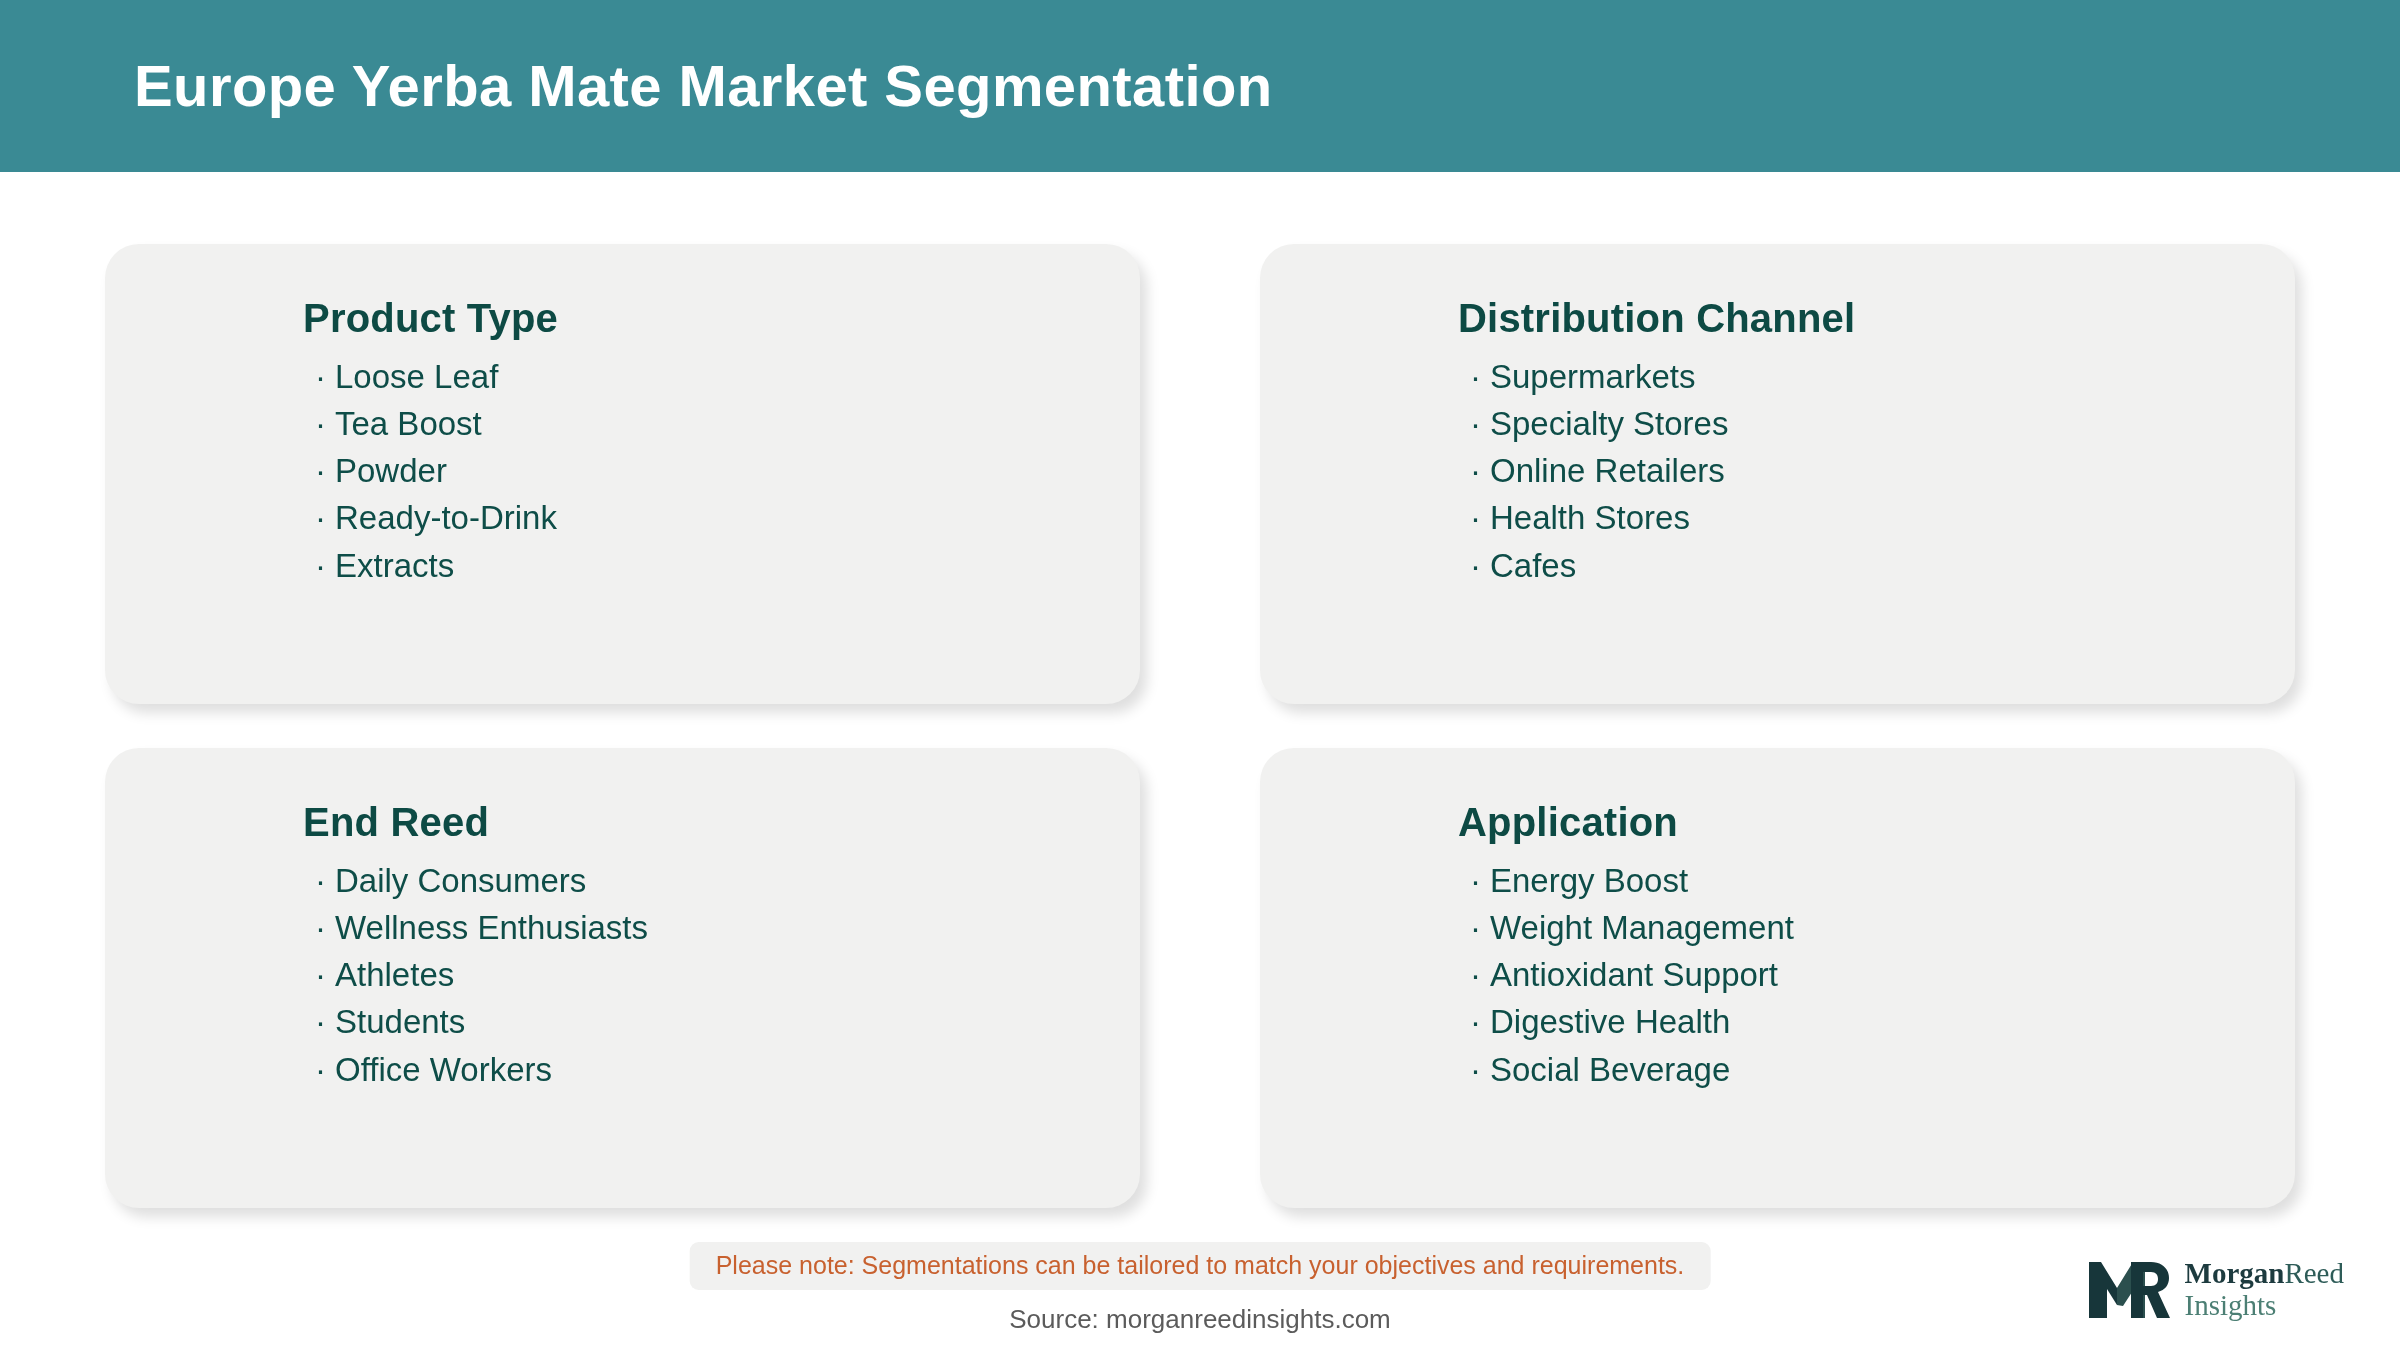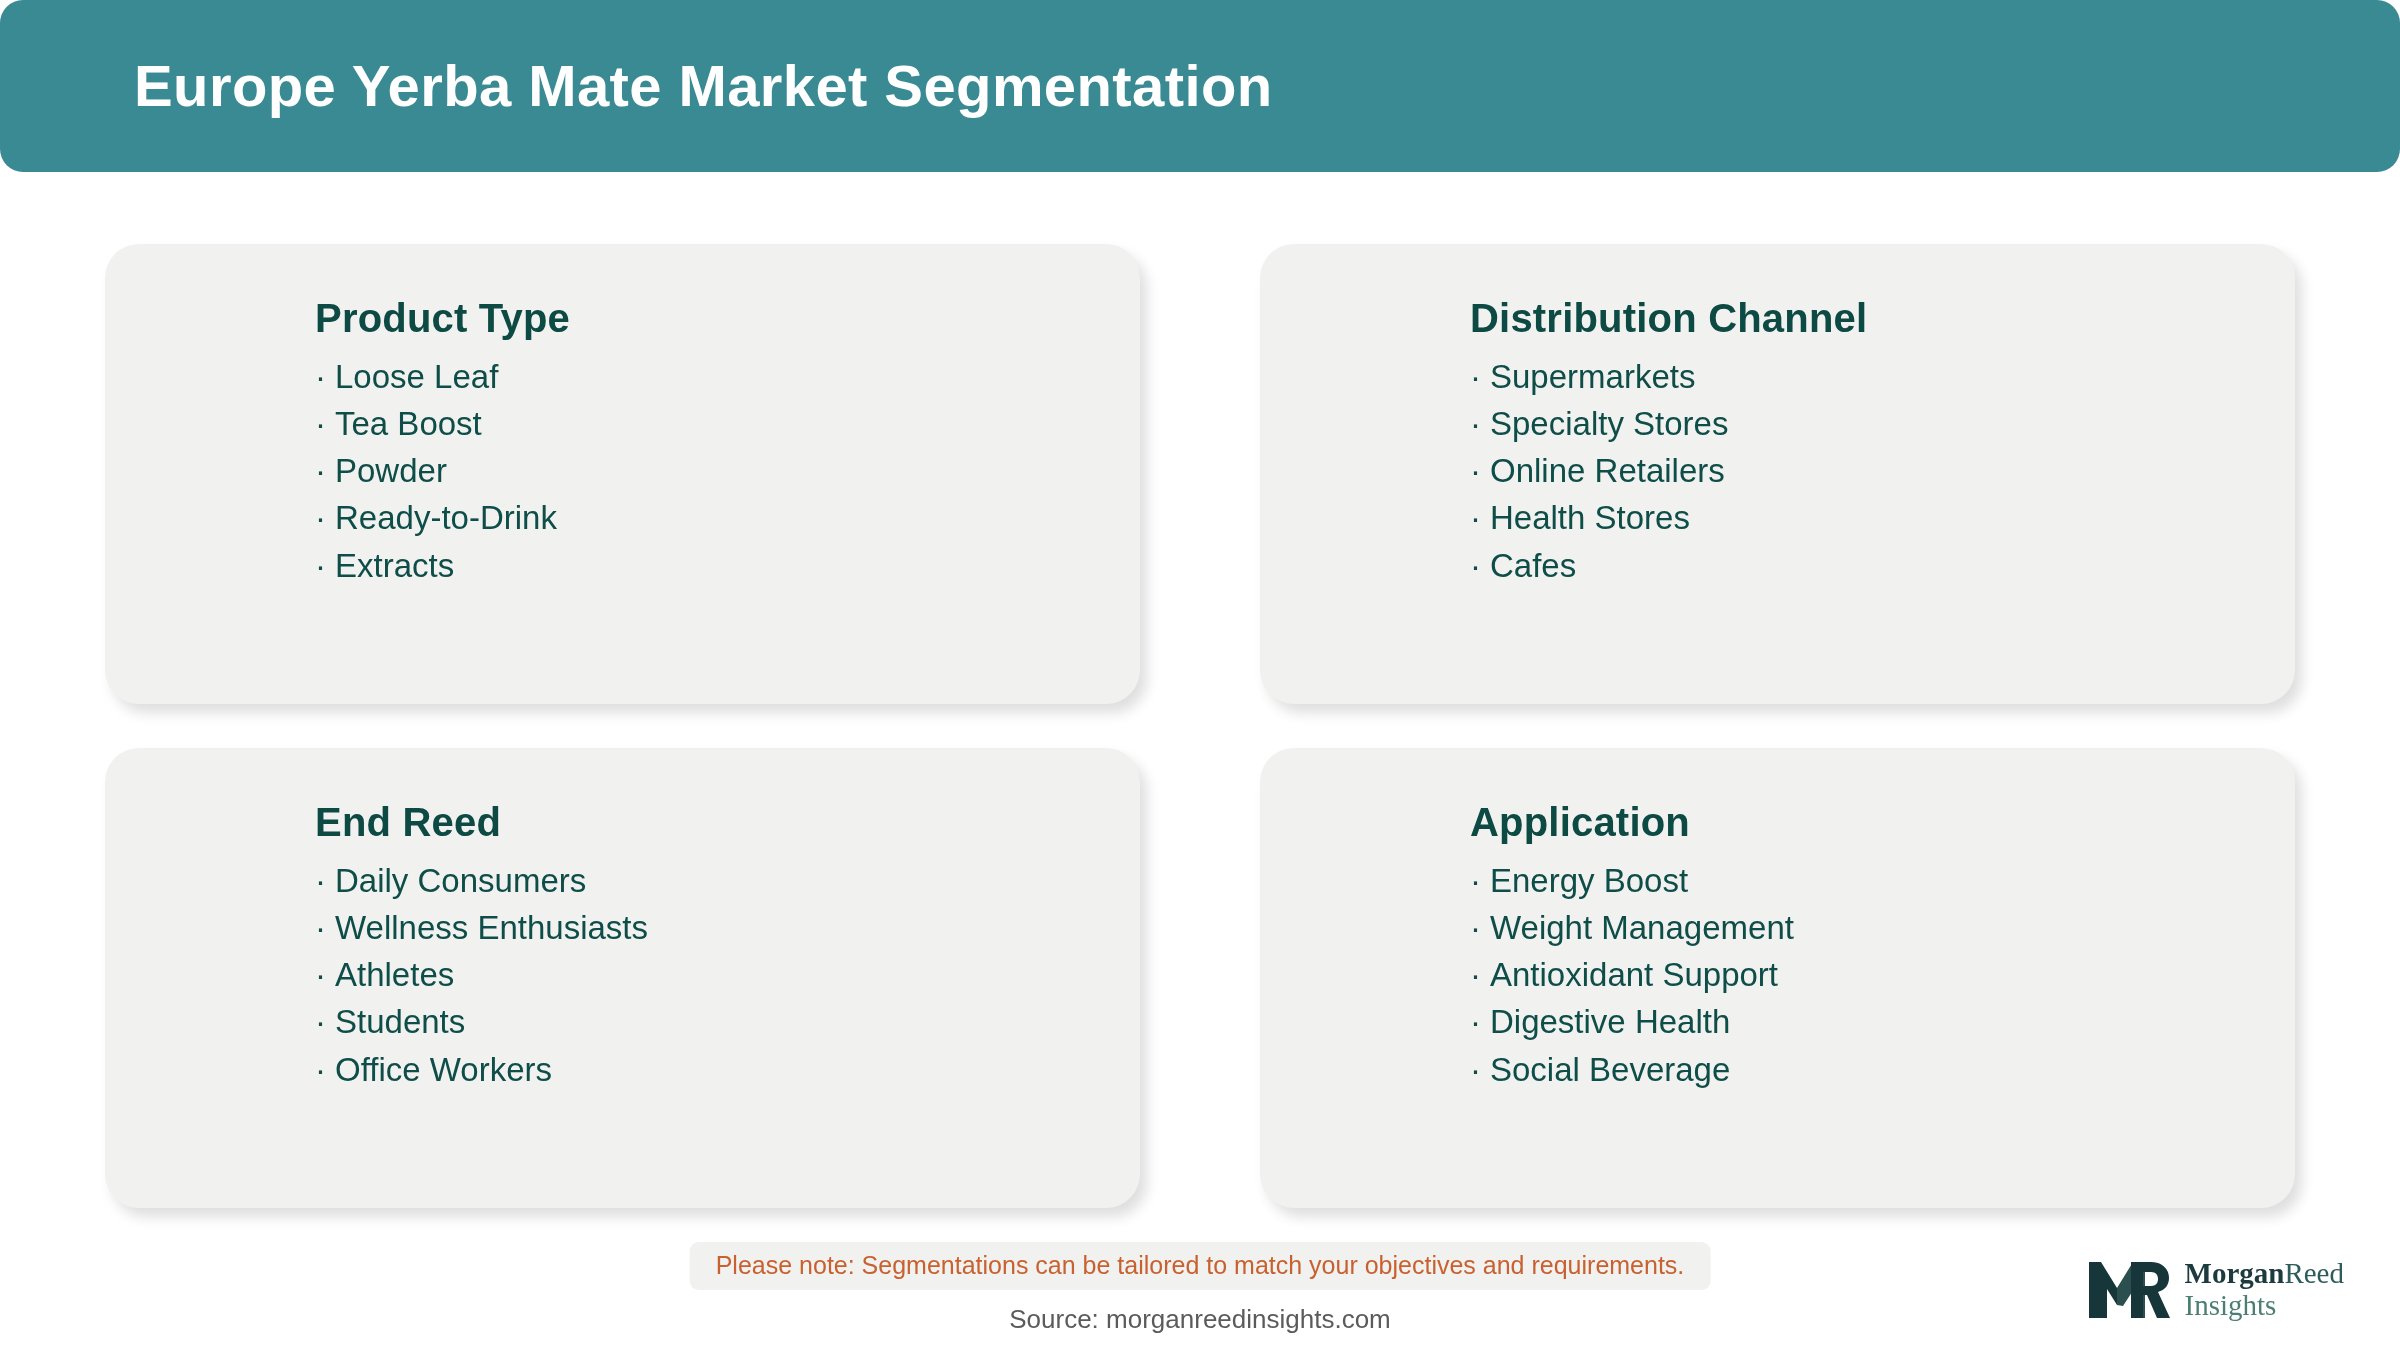--- a/index.html
+++ b/index.html
@@ -17,21 +17,20 @@
 
   
   .header-bar {
     width: 100%;
     height: 172px;
     background: #3a8a94;
     display: flex;
     align-items: center;
     box-sizing: border-box;
     padding-left: 134px;
-    border-radius: 23px;
   }
   .header-title {
     color: #ffffff;
     font-size: 58px;
     font-weight: bold;
     letter-spacing: 0.4px;
     line-height: 1;
     white-space: nowrap;
   }
 
@@ -59,21 +58,21 @@
     box-sizing: border-box;
     padding: 52px 60px 40px 198px;
     position: relative;
   }
 
   .card-title {
     color: #0d4a44;
     font-size: 40px;
     font-weight: bold;
     line-height: 1.12;
-    margin: 0 0 4px 12px;
+    margin: 0 0 4px 0;
     letter-spacing: 0.2px;
   }
 
   .card-list {
     list-style: none;
     margin: 12px;
     padding: 0;
   }
   .card-list li {
     color: #0e4d48;

